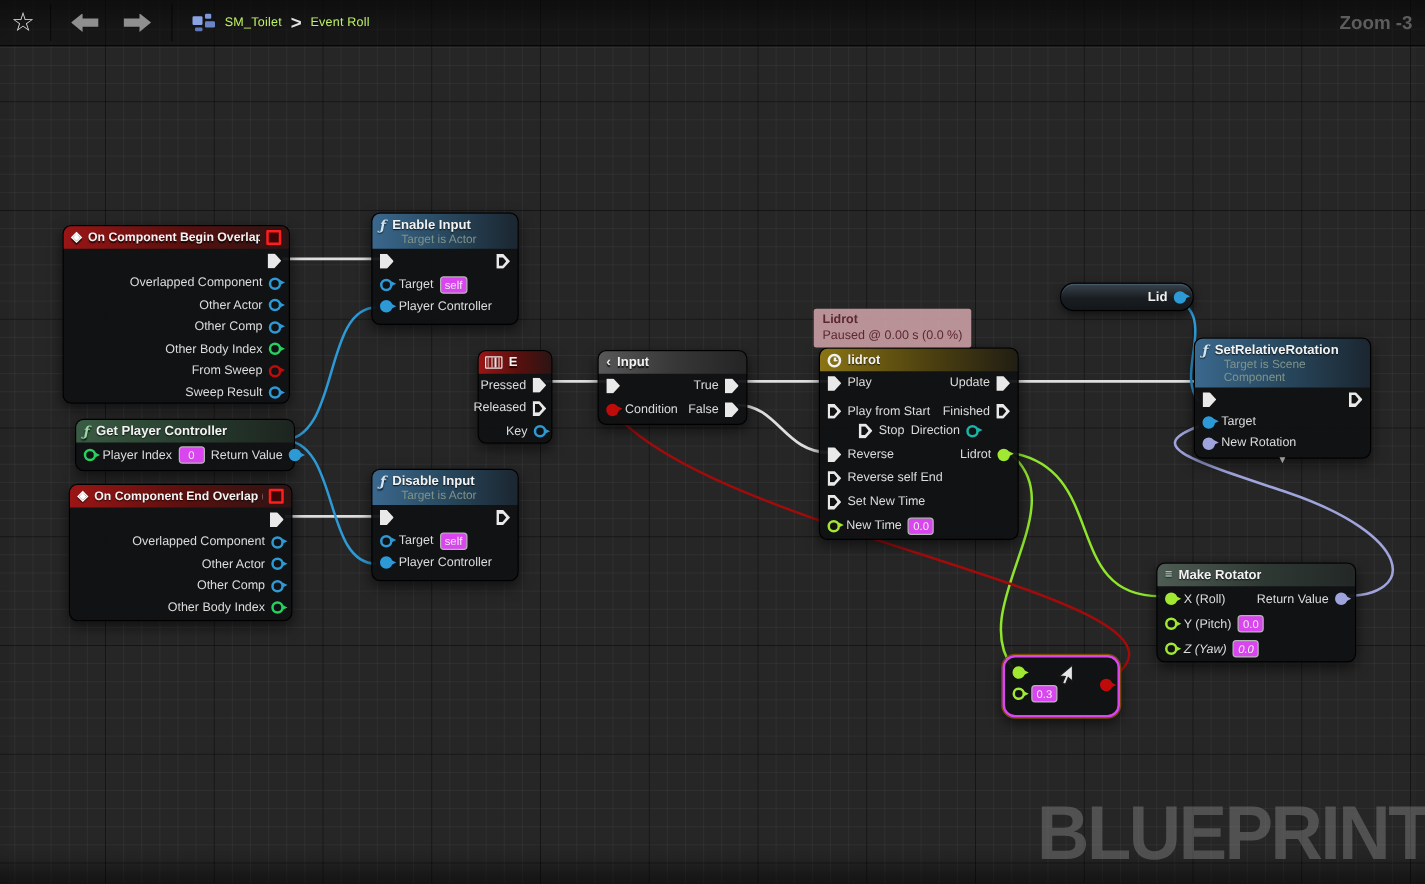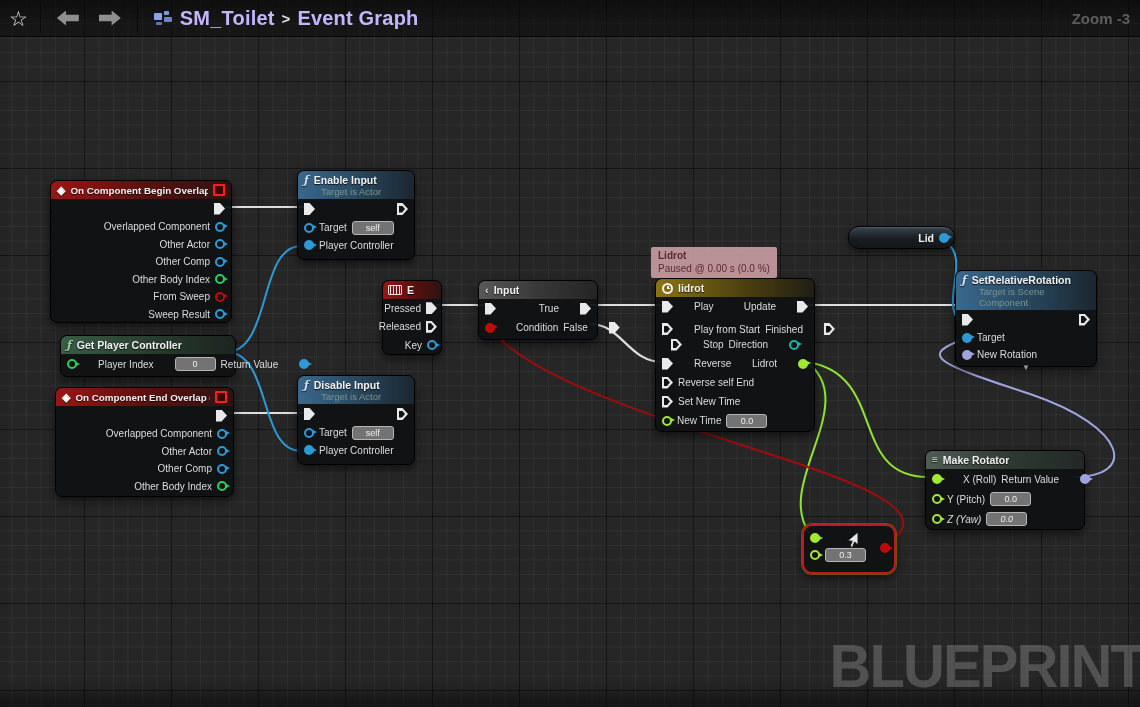--- a/index.html
+++ b/index.html
@@ -25,67 +25,67 @@
   .star{font-size:21px;color:#e6e6e6;margin:0 6px 0 9px;line-height:1;}
   .nav-arrow{width:22px;height:15px;background:#8f8f8f;margin:0 10px;}
   .nav-arrow.back{clip-path:polygon(0 50%,42% 0,42% 28%,100% 28%,100% 72%,42% 72%,42% 100%);}
   .nav-arrow.fwd{clip-path:polygon(100% 50%,58% 0,58% 28%,0 28%,0 72%,58% 72%,58% 100%);}
   .bp-icon{position:relative;width:18px;height:14px;margin:0 8px 0 10px;}
   .bp-icon i{position:absolute;background:#7d97dc;border-radius:1px;}
   .bp-icon i.a{left:0;top:2px;width:8px;height:7px;background:#8aa3e4;}
   .bp-icon i.b{left:10px;top:0;width:5px;height:4px;}
   .bp-icon i.c{left:10px;top:6px;width:8px;height:5px;background:#6b84c8;}
   .bp-icon i.d{left:2px;top:11px;width:6px;height:3px;background:#5f77b8;}
-  .crumb{font-size:20px;color:#c4b5fd;letter-spacing:.2px;font-weight:bold;}
+  .crumb{font-size:10px;color:#bef264;letter-spacing:.2px;}
   .crumb-sep{font-size:15px;color:#e2e2e2;font-weight:bold;margin:0 7px;}
   .zoom-label{margin-left:auto;margin-right:10px;font-size:15px;font-weight:bold;color:#5d5d5d;}
   
   #watermark{position:absolute;right:-4px;bottom:6px;z-index:1;
     font-size:61px;font-weight:bold;color:rgba(140,140,140,0.42);
     letter-spacing:-2px;transform:scaleX(0.95);transform-origin:right;white-space:nowrap;}
   
   #wires{position:absolute;inset:0;z-index:2;pointer-events:none;}
   
   .node{position:absolute;z-index:3;background:rgba(16,17,19,0.94);
     border:1px solid #000;border-radius:7px;box-shadow:0 4px 10px rgba(0,0,0,0.55);
     color:#dcdcdc;font-size:10px;}
-  .node.selected{border:2px solid #b91c1c;box-shadow:0 0 0 1px #7a4b00,0 4px 10px rgba(0,0,0,0.6);}
+  .node.selected{border:2px solid #d946ef;box-shadow:0 0 0 1px #7a4b00,0 4px 10px rgba(0,0,0,0.6);}
   .hd{display:flex;align-items:center;gap:5px;padding:2px 6px;height:14px;
     border-radius:6px 6px 0 0;font-weight:bold;font-size:10.5px;color:#f2f2f2;
     text-shadow:0 1px 1px rgba(0,0,0,0.8);}
   .hd .ttl{white-space:nowrap;overflow:hidden;}
   .hd2{display:block;padding:3px 6px 2px;border-radius:6px 6px 0 0;}
   .hd2 .line1{display:flex;align-items:center;gap:5px;font-weight:bold;font-size:10.5px;color:#f2f2f2;text-shadow:0 1px 1px rgba(0,0,0,0.8);}
   .hd2 .sub{font-size:9.5px;color:#7e948c;margin-left:17px;margin-top:0px;}
   .hd-red{background:linear-gradient(90deg,#9b1515,#57100e 55%,#2c1414);}
   .hd-blue{background:linear-gradient(90deg,#3a688d,#27455a 55%,#1b2630);}
   .hd-green{background:linear-gradient(90deg,#3a5c44,#25382b 60%,#1d2420);}
   .hd-gold{background:linear-gradient(90deg,#8a7414,#524510 50%,#211e13);}
   .hd-gray{background:linear-gradient(90deg,#585858,#383838 50%,#242424);}
   .hd-mr{background:linear-gradient(90deg,#4e5c54,#2e3833 55%,#232826);}
   .evbox{margin-left:auto;width:8px;height:8px;border:2px solid #ff1d1d;background:#3a0606;border-radius:1px;flex:0 0 auto;}
   .fico{font-family:"DejaVu Serif",serif;font-style:italic;font-weight:bold;font-size:11px;color:#cfe4f4;line-height:1;}
   .fico.g{color:#9bd8a8;}
   .dia{font-size:11px;color:#fff;line-height:1;}
   .row{display:flex;align-items:center;gap:5px;padding:0 6px;height:17.5px;}
   .row.out{justify-content:flex-end;}
   .row.split{justify-content:space-between;}
-  .grp{display:flex;align-items:center;gap:21px;}
+  .grp{display:flex;align-items:center;gap:5px;}
   .plabel{white-space:nowrap;color:#dcdcdc;}
   
   .pin{position:relative;width:10px;height:10px;border:2px solid var(--c);border-radius:50%;box-sizing:border-box;flex:0 0 auto;}
   .pin.filled{background:var(--c);}
   .pin::after{content:"";position:absolute;left:7px;top:0.5px;border-left:4px solid var(--c);
     border-top:2.5px solid transparent;border-bottom:2.5px solid transparent;}
   .exec{width:11px;height:12px;background:#e9e9e9;flex:0 0 auto;position:relative;
     clip-path:polygon(0 0,50% 0,100% 50%,50% 100%,0 100%);}
   .exec.hollow::after{content:"";position:absolute;left:2px;top:2.5px;width:6px;height:7px;
     background:#121212;clip-path:polygon(0 0,50% 0,100% 50%,50% 100%,0 100%);}
-  .vbox{display:inline-block;min-width:13px;padding:0 13px;border:1px solid #b5b5b5;border-radius:3px;
-    background:#737373;color:#efefef;font-size:9px;line-height:12px;text-align:center;}
+  .vbox{display:inline-block;min-width:13px;padding:0 3px;border:1px solid #b5b5b5;border-radius:3px;
+    background:#d946ef;color:#efefef;font-size:9px;line-height:12px;text-align:center;}
   .chev{display:block;text-align:center;color:#9a9a9a;font-size:8px;line-height:10px;}
   
   .kbd-ic{width:12px;height:8px;border:1px solid #e6e6e6;border-radius:1px;flex:0 0 auto;
     background:repeating-linear-gradient(90deg,#e6e6e6 0 1px,transparent 1px 3px);background-size:100% 2px;background-position:1px 1px;background-repeat:repeat-y;}
   
   .clk{position:relative;width:11px;height:11px;border:2px solid #f0f0f0;border-radius:50%;box-sizing:border-box;flex:0 0 auto;}
   .clk::before{content:"";position:absolute;left:3px;top:1px;width:1.5px;height:3px;background:#f0f0f0;}
   .clk::after{content:"";position:absolute;left:3px;top:3px;width:3px;height:1.5px;background:#f0f0f0;}
   
   .br-ic{font-size:11px;font-weight:bold;color:#e8e8e8;line-height:1;}
@@ -137,21 +137,21 @@
     <span class="nav-arrow fwd"></span>
     <span class="tb-sep"></span>
     <span class="bp-icon">
         <i class="a"></i>
         <i class="b"></i>
         <i class="c"></i>
         <i class="d"></i>
       </span>
     <span class="crumb">SM_Toilet</span>
     <span class="crumb-sep">&gt;</span>
-    <span class="crumb">Event Graph</span>
+    <span class="crumb">Event Roll</span>
     <span class="zoom-label">Zoom -3</span>
   </div>
 
   <div class="node" style="left:50px;top:180px;width:180px;height:141px;">
     <div class="hd hd-red">
       <span class="dia">◈</span>
       <span class="ttl" style="font-size:9.8px;">On Component Begin Overlap (Box)</span>
       <span class="evbox"></span>
     </div>
     <div class="row out" style="height:19px;">

